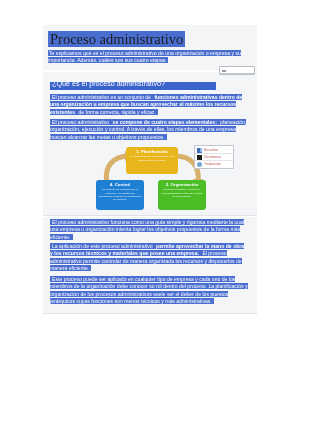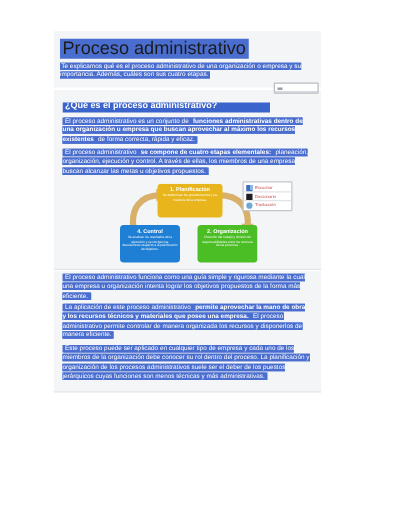--- a/index.html
+++ b/index.html
@@ -29,21 +29,21 @@
   .band.b3{top:217px;height:96px;}
 
   
   .title-wrap{
     position:absolute;
     left:48px;top:30px;
     width:204px;
   }
   .title{
     display:inline;
-    font-family:Liberation Sans, sans-serif;
+    font-family:Liberation Serif, serif;
     font-size:14.5px;
     line-height:16px;
     font-weight:400;
     color:#1b1b1b;
     background:#4a6ed0;
     padding:0 2px;
   }
   .subtitle{
     position:absolute;
     left:48px;top:50px;
@@ -83,21 +83,21 @@
     left:50px;top:82px;
     width:166px;
     height:9px;
     overflow:hidden;
   }
   .sec-head span{
     display:block;
     margin-top:-4px;
     font-size:7.2px;
     line-height:12px;
-    font-weight:700;
+    font-weight:400;
     color:#ffffff;
     background:#3b63cc;
     padding:0 2px;
     white-space:nowrap;
   }
 
   
   .para{
     position:absolute;
     font-size:5.1px;

